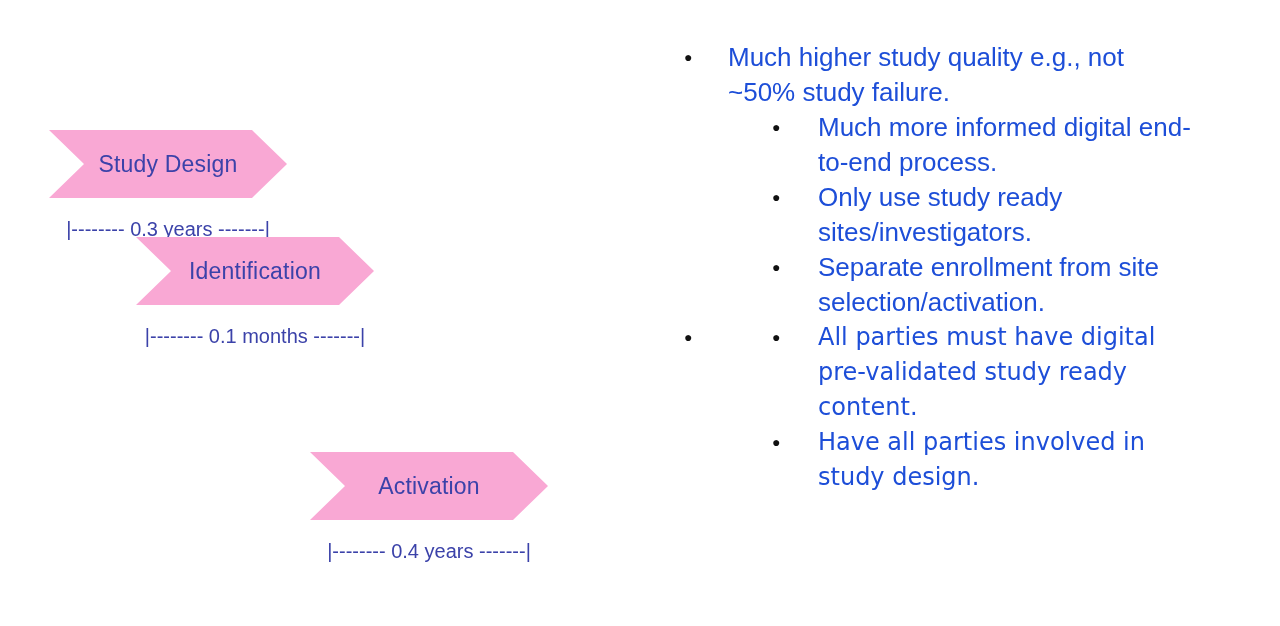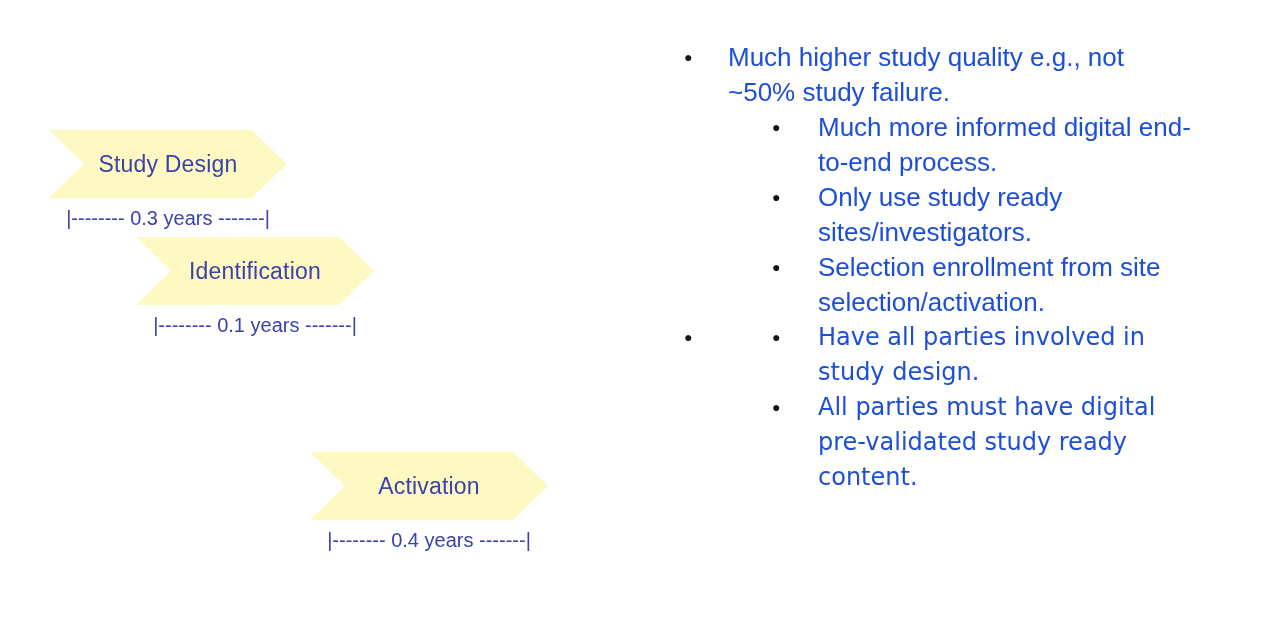--- a/index.html
+++ b/index.html
@@ -10,32 +10,32 @@
     background: #ffffff;
     overflow: hidden;
     font-family: "Liberation Sans", sans-serif;
   }
 
   
   .diagram { position: absolute; left: 0; top: 0; width: 640px; height: 626px; }
   .stage { position: absolute; width: 238px; }
   .chevron {
     width: 238px; height: 68px;
-    background: #fef9c3;
+    background: #f9a8d4;
     clip-path: polygon(0 0, 203px 0, 238px 34px, 203px 68px, 0 68px, 35px 34px);
     display: flex; align-items: center; justify-content: center;
   }
   .stage-label {
     color: #3B42A9;
     font-size: 23px;
     letter-spacing: 0.2px;
     white-space: nowrap;
   }
   .duration {
-    margin-top: 9px;
+    margin-top: 20px;
     width: 238px;
     text-align: center;
     color: #3B42A9;
     font-size: 20px;
     white-space: nowrap;
   }
 
   
   .notes {
     position: absolute;
@@ -80,21 +80,21 @@
       <div class="stage" style="left: 49px; top: 130px;">
         <div class="chevron">
           <span class="stage-label">Study Design</span>
         </div>
         <div class="duration">|-------- 0.3 years -------|</div>
       </div>
       <div class="stage" style="left: 136px; top: 237px;">
         <div class="chevron">
           <span class="stage-label">Identification</span>
         </div>
-        <div class="duration">|-------- 0.1 years -------|</div>
+        <div class="duration">|-------- 0.1 months -------|</div>
       </div>
       <div class="stage" style="left: 310px; top: 452px;">
         <div class="chevron">
           <span class="stage-label">Activation</span>
         </div>
         <div class="duration">|-------- 0.4 years -------|</div>
       </div>
     </div>
   <div class="notes">
     <ul>
@@ -104,33 +104,33 @@
           <ul class="l2">
             <li class="l2i">
               <span class="note-text">Much more informed digital end-
 to-end process.</span>
             </li>
             <li class="l2i">
               <span class="note-text">Only use study ready
 sites/investigators.</span>
             </li>
             <li class="l2i">
-              <span class="note-text">Selection enrollment from site
+              <span class="note-text">Separate enrollment from site
 selection/activation.</span>
             </li>
           </ul>
         </li>
         <li class="l1">
           <ul class="l2">
             <li class="l2i alt">
-              <span class="note-text">Have all parties involved in
-study design.</span>
-            </li>
-            <li class="l2i alt">
               <span class="note-text">All parties must have digital
 pre-validated study ready
 content.</span>
+            </li>
+            <li class="l2i alt">
+              <span class="note-text">Have all parties involved in
+study design.</span>
             </li>
           </ul>
         </li>
       </ul>
   </div>
 </div>
 
 </body></html>

